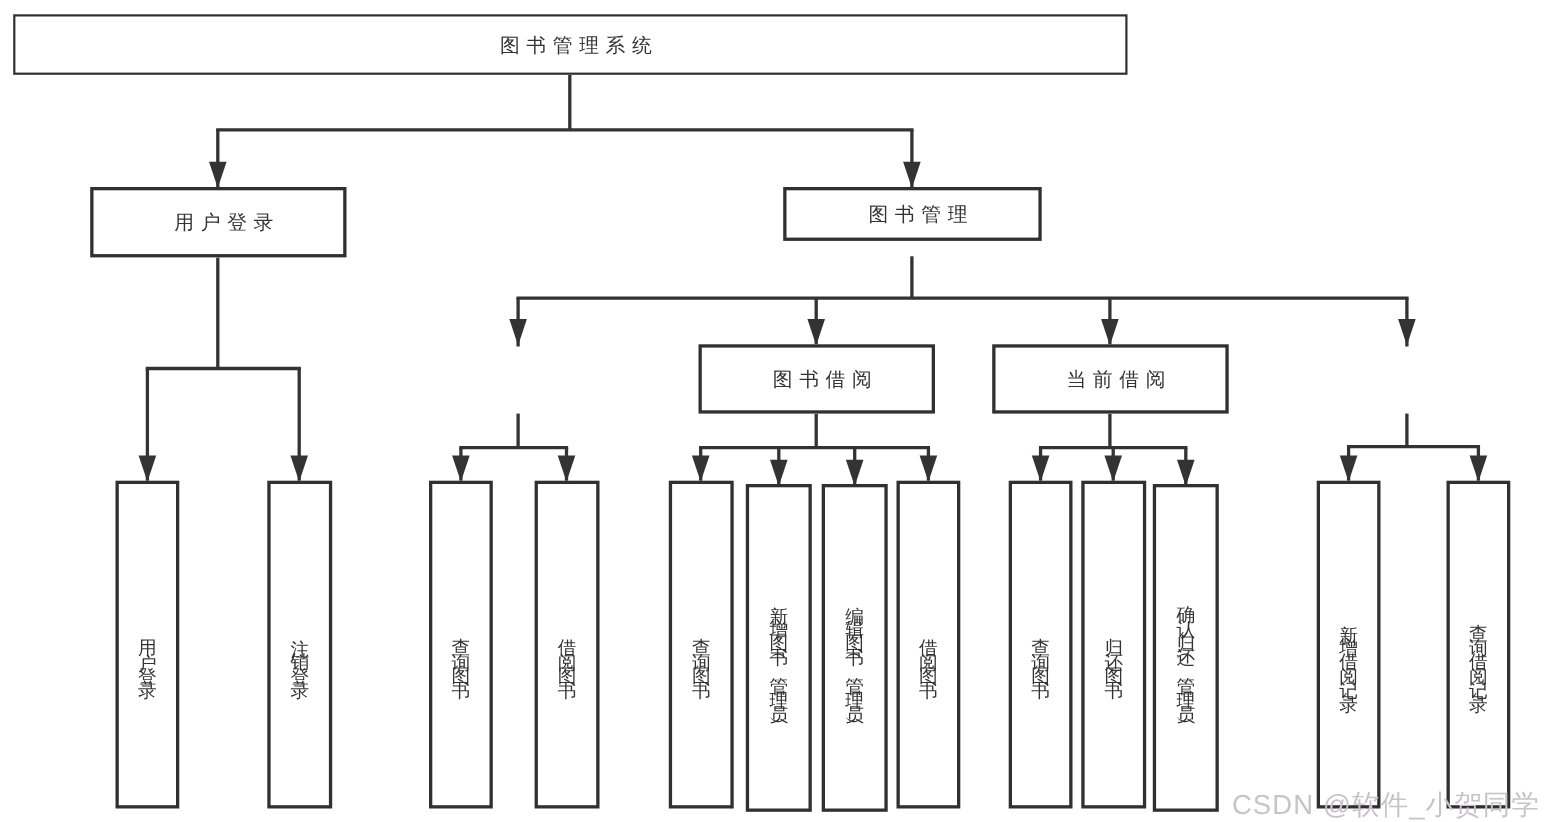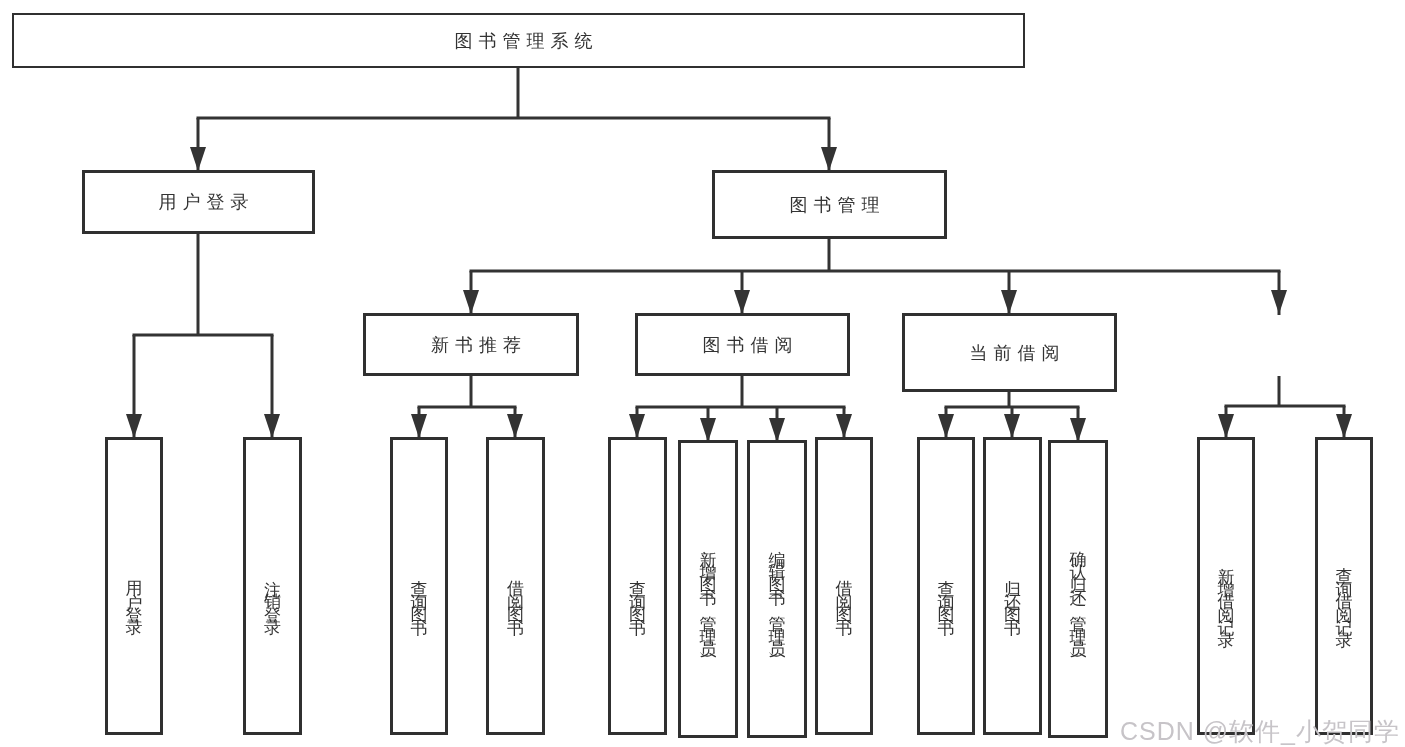--- a/index.html
+++ b/index.html
@@ -122,31 +122,28 @@
     </g>
   </svg>
 
   <div class="node hbox root-box" style="left:12px; top:13px; width:1013px; height:55px;">
     <span class="lbl">图书管理系统</span>
   </div>
 
   <div class="node hbox" style="left:82px; top:170px; width:233px; height:64px;">
     <span class="lbl">用户登录</span>
   </div>
-  <div class="node hbox" style="left:712px; top:170px; width:235px; height:69px;">
+  <div class="node hbox" style="left:712px; top:170px; width:235px; height:49px;">
     <span class="lbl">图书管理</span>
   </div>
 
-  <div class="node hbox" style="left:363px; top:313px; width:216px; height:63px;">
-    <span class="lbl">新书推荐</span>
-  </div>
   <div class="node hbox" style="left:635px; top:313px; width:215px; height:63px;">
     <span class="lbl">图书借阅</span>
   </div>
-  <div class="node hbox" style="left:902px; top:313px; width:215px; height:79px;">
+  <div class="node hbox" style="left:902px; top:313px; width:215px; height:63px;">
     <span class="lbl">当前借阅</span>
   </div>
 
   <div class="node leaf" style="left:105px; top:437px; width:58px; height:298px;">
     <span class="lbl">用户登录</span>
   </div>
   <div class="node leaf" style="left:243px; top:437px; width:59px; height:298px;">
     <span class="lbl">注销登录</span>
   </div>
 

